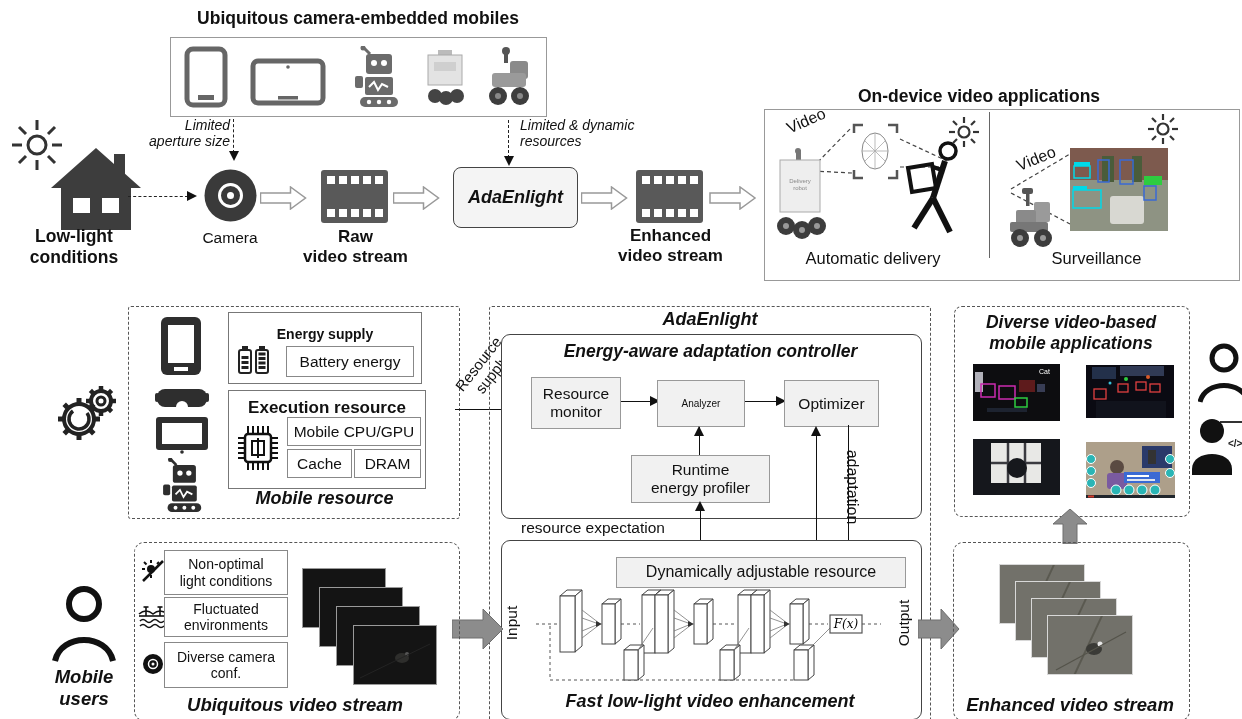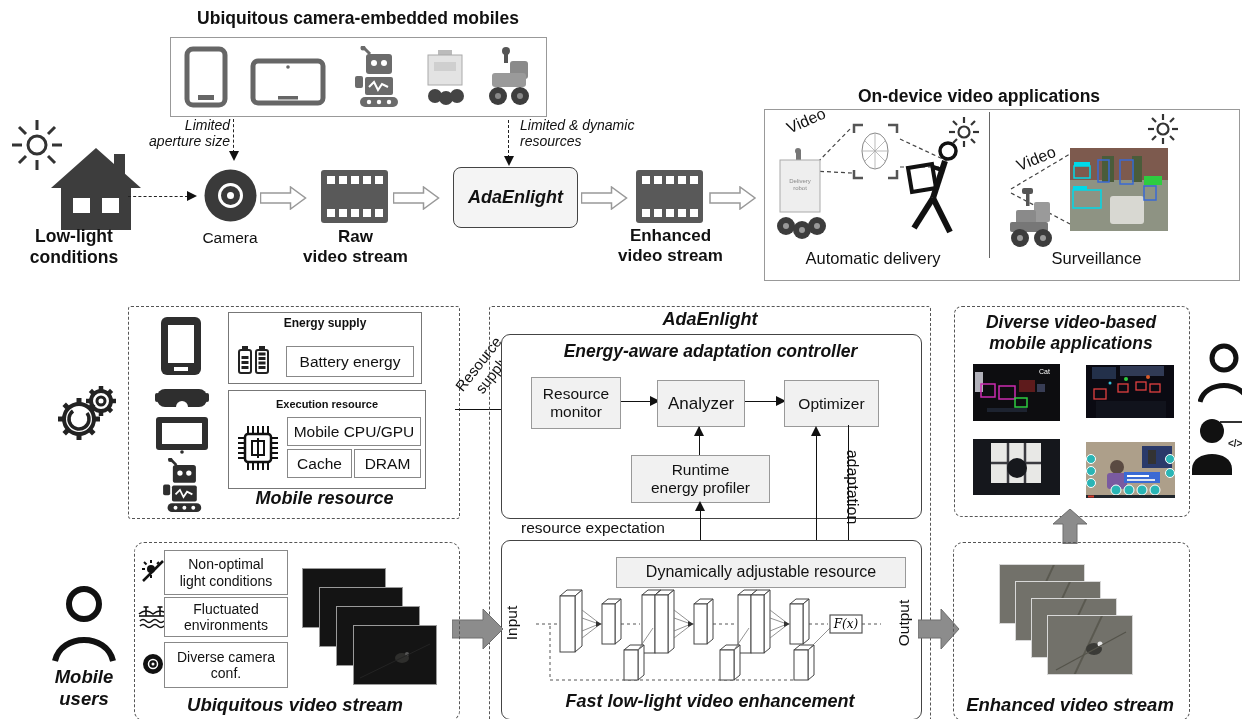--- a/index.html
+++ b/index.html
@@ -351,39 +351,39 @@
     <rect x="5" y="30" width="8" height="12" rx="2" fill="#2e2e2e"></rect>
     <rect x="15" y="31" width="28" height="18" rx="2" fill="#2e2e2e"></rect>
     <polyline points="19,41 24,36 28,44 32,38 38,41" fill="none" stroke="#fff" stroke-width="2"></polyline>
     <rect x="10" y="51" width="38" height="10" rx="5" fill="#2e2e2e"></rect>
     <circle cx="19" cy="56" r="2.2" fill="#fff"></circle>
       <circle cx="29" cy="56" r="2.2" fill="#fff"></circle>
       <circle cx="39" cy="56" r="2.2" fill="#fff"></circle>
   </svg>
 
   <div class="abs" style="left:228px;top:312px;width:192px;height:70px;border:1.2px solid #777;background:#fff">
-    <div class="b ctr" style="font-size:12px;margin-top:3px">Energy supply</div>
+    <div class="b ctr" style="font-size:14px;margin-top:13px">Energy supply</div>
   </div>
   <svg class="abs" style="left:238px;top:345px" width="34" height="30" viewBox="0 0 34 30">
     <rect x="4" y="1" width="6" height="4" fill="#222"></rect>
       <rect x="1" y="5" width="12" height="23" rx="2" fill="#fff" stroke="#222" stroke-width="2"></rect>
     <rect x="3.5" y="21" width="7" height="3" fill="#222"></rect>
       <rect x="3.5" y="16" width="7" height="3" fill="#222"></rect>
       <rect x="3.5" y="11" width="7" height="3" fill="#222"></rect>
     <rect x="21" y="1" width="6" height="4" fill="#222"></rect>
       <rect x="18" y="5" width="12" height="23" rx="2" fill="#fff" stroke="#222" stroke-width="2"></rect>
     <rect x="20.5" y="21" width="7" height="3" fill="#222"></rect>
       <rect x="20.5" y="16.5" width="7" height="3" fill="#222"></rect>
       <rect x="20.5" y="12" width="7" height="3" fill="#222"></rect>
       <rect x="20.5" y="7.5" width="7" height="3" fill="#222"></rect>
   </svg>
   <div class="abs wbox" style="left:286px;top:346px;width:126px;height:29px;font-size:15.5px">Battery energy</div>
 
   <div class="abs" style="left:228px;top:390px;width:196px;height:97px;border:1.2px solid #777;background:#fff">
-    <div class="b ctr" style="font-size:11px;margin-top:7px">Execution resource</div>
+    <div class="b ctr" style="font-size:17px;margin-top:7px">Execution resource</div>
   </div>
   <svg class="abs" style="left:236px;top:423px" width="44" height="50" viewBox="0 0 44 50">
     <g stroke="#111" stroke-width="2">
       <line x1="12" y1="3" x2="12" y2="11"></line>
         <line x1="17" y1="3" x2="17" y2="11"></line>
         <line x1="22" y1="3" x2="22" y2="11"></line>
         <line x1="27" y1="3" x2="27" y2="11"></line>
         <line x1="32" y1="3" x2="32" y2="11"></line>
       <line x1="12" y1="39" x2="12" y2="47"></line>
         <line x1="17" y1="39" x2="17" y2="47"></line>
@@ -418,21 +418,21 @@
   <div class="abs dashbox" style="left:489px;top:306px;width:440px;height:413px;border-radius:3px"></div>
   <div class="abs b i ctr" style="left:560px;top:309px;width:300px;font-size:18px">AdaEnlight</div>
 
   <div class="abs solidbox" style="left:501px;top:334px;width:419px;height:183px"></div>
   <div class="abs b i ctr" style="left:511px;top:341px;width:399px;font-size:17.5px">Energy-aware adaptation controller</div>
 
   <div class="abs gbox pre" style="left:531px;top:377px;width:88px;height:50px;font-size:15.5px">Resource
 monitor</div>
   <div class="abs hl" style="left:621px;top:401px;width:34px"></div>
   <div class="abs tri-r" style="left:650px;top:396px"></div>
-  <div class="abs gbox" style="left:657px;top:380px;width:86px;height:45px;font-size:17px">Analyzer</div>
+  <div class="abs gbox" style="left:657px;top:380px;width:86px;height:45px;font-size:10px">Analyzer</div>
   <div class="abs hl" style="left:745px;top:401px;width:35px"></div>
   <div class="abs tri-r" style="left:776px;top:396px"></div>
   <div class="abs gbox" style="left:784px;top:380px;width:93px;height:45px;font-size:15.5px">Optimizer</div>
   <div class="abs gbox pre" style="left:631px;top:455px;width:137px;height:46px;font-size:15.5px">Runtime
 energy profiler</div>
 
   <div class="abs vl" style="left:699px;top:427px;height:28px"></div>
   <div class="abs tri-up" style="left:694px;top:426px"></div>
 
   <div class="abs" style="left:521px;top:519px;font-size:15.5px">resource expectation</div>

